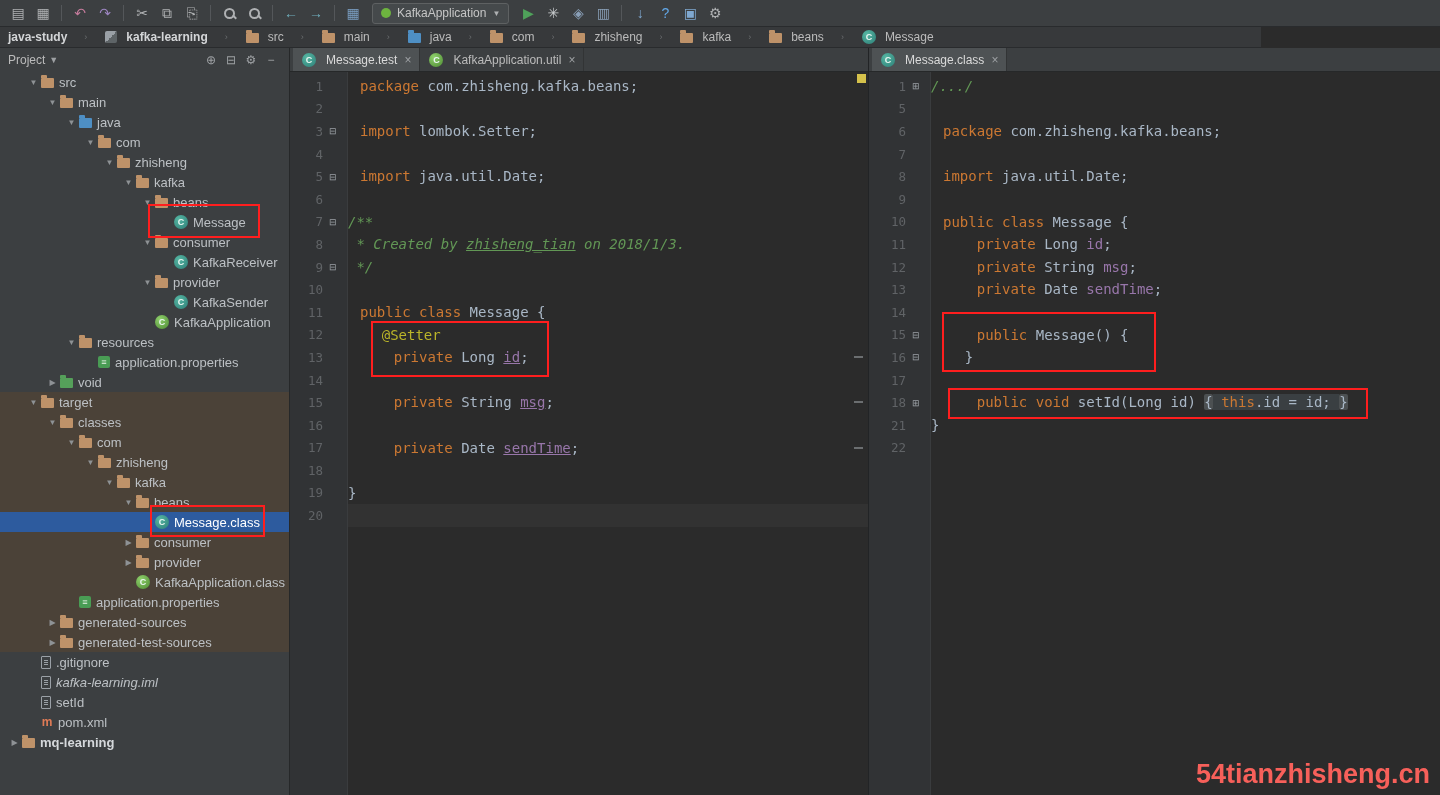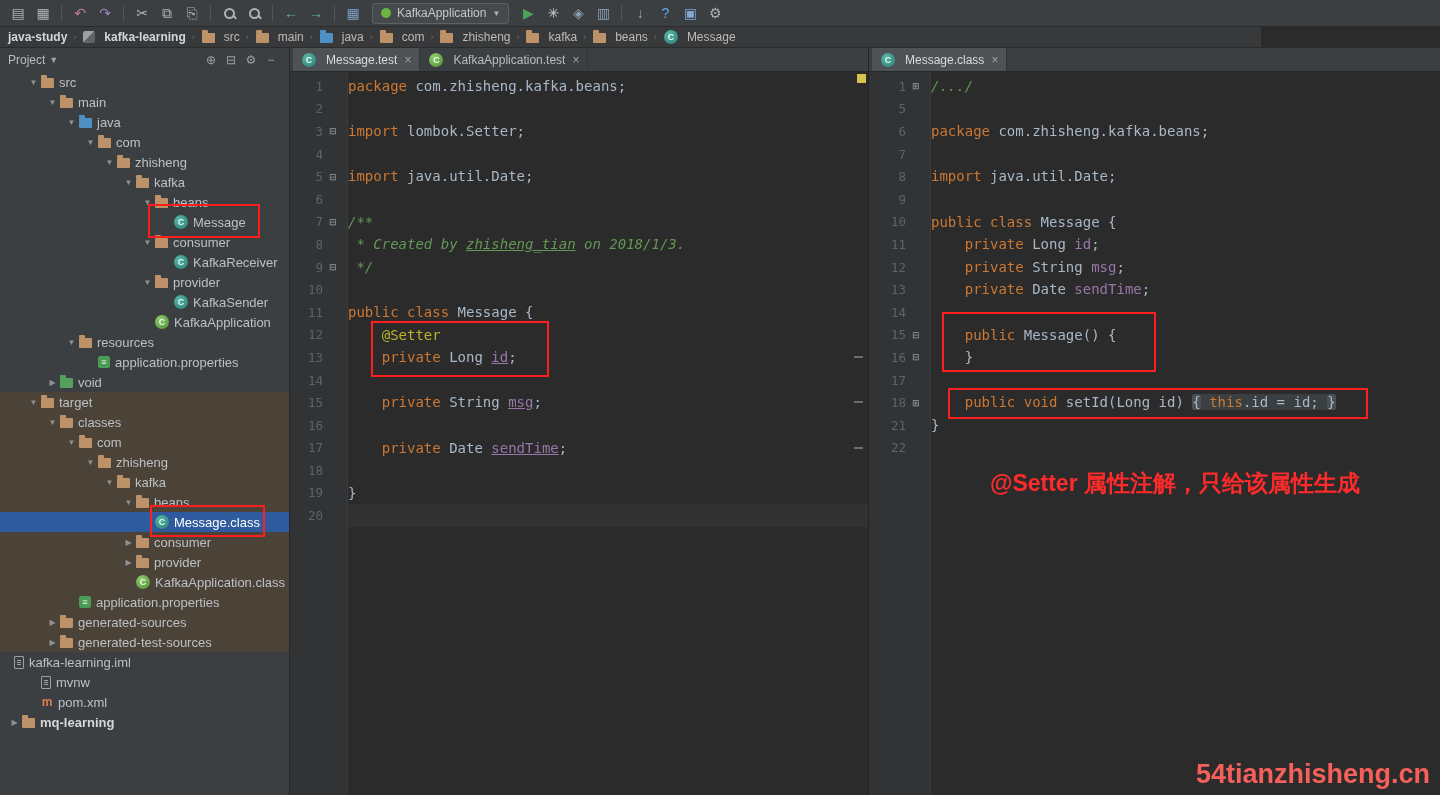--- a/index.html
+++ b/index.html
@@ -17,21 +17,21 @@
   .leaf{width:10px;height:10px;border-radius:50%;background:#6DB33F;display:inline-block;}
   .ccaret{font-size:8px;color:#AFB1B3;}
   .mag{position:relative;width:16px;height:16px;display:inline-block;}
   .mag:before{content:"";position:absolute;left:3px;top:3px;width:7px;height:7px;
               border:2px solid #AFB1B3;border-radius:50%;}
   .mag:after{content:"";position:absolute;left:11px;top:11px;width:5px;height:2px;
              background:#AFB1B3;transform:rotate(45deg);}
   
   .breadcrumbs{position:absolute;left:0;top:27px;width:1261px;height:21px;background:#37393B;
                border-bottom:1px solid #292B2D;display:flex;align-items:center;padding:0 4px;
-               gap:1px;font-size:12px;color:#BBBBBB;box-sizing:border-box;z-index:2;}
+               gap:12px;font-size:12px;color:#BBBBBB;box-sizing:border-box;z-index:2;}
   .crumb{display:flex;align-items:center;gap:4px;padding:0 4px;white-space:nowrap;}
   .crumb.b span{font-weight:bold;color:#D4D6D8;}
   .csep{color:#6A6D6F;font-size:9px;padding:0 1px;}
   
   .ic{flex:none;display:inline-block;vertical-align:middle;margin:0 5px 0 1px;}
   .folder{width:13px;height:10px;background:#BE9269;border-radius:1px;position:relative;margin-top:2px;}
   .folder:before{content:"";position:absolute;top:-3px;left:0;width:6px;height:3px;background:inherit;border-radius:1px 1px 0 0;}
   .folder.blue{background:#4E8FC4;}
   .folder.green{background:#55A05A;}
   .module{width:12px;height:12px;border-radius:2px;background:linear-gradient(135deg,#9AA0A6 50%,#5E6467 50%);}
@@ -70,21 +70,21 @@
   .edbody{position:relative;display:flex;height:723px;overflow:hidden;}
   .gutter{background:#313335;border-right:1px solid #3A3C3E;padding-top:3px;box-sizing:border-box;flex:none;display:flex;flex-direction:column;}
   #gutL{width:58px;} #gutR{width:62px;}
   .grow{height:22.6px;display:flex;align-items:center;flex:none;}
   .lnum{font:12.5px "DejaVu Sans Mono",monospace;color:#606366;text-align:right;flex:1;padding-right:6px;}
   .fold{width:18px;font-size:9px;color:#9BA0A5;text-align:left;flex:none;}
   .code{flex:1;padding-top:3px;position:relative;font:14px/22.6px "DejaVu Sans Mono",monospace;
         color:#A9B7C6;white-space:pre;overflow:hidden;}
   .crow{height:22.6px;position:relative;}
   .crow.caret{background:#323232;}
-  .tk-k{color:#CC7832;} .tk-p{color:#A9B7C6;} .tk-a{color:#BBB529;}
+  .tk-k{color:#CC7832;margin-left:12px;} .tk-p{color:#A9B7C6;} .tk-a{color:#BBB529;}
   .tk-c{color:#629755;font-style:italic;}
   .tk-cu{color:#629755;font-style:italic;text-decoration:underline;}
   .tk-f{color:#9876AA;} .tk-fu{color:#9876AA;text-decoration:underline;}
   .tk-b{color:#A9B7C6;background:#4C5052;border-radius:2px;}
   .tk-g{color:#A9B7C6;background:#3A3F42;}
   .tk-gk{color:#CC7832;background:#3A3F42;}
   .chmark{position:absolute;right:5px;top:10px;width:9px;height:2px;background:#6B6E70;}
   .stripe-warn{position:absolute;right:2px;top:2px;width:9px;height:9px;background:#D5C14B;z-index:3;}
   
   .overlay{position:absolute;left:0;top:0;width:1440px;height:795px;pointer-events:none;z-index:5;}
@@ -339,29 +339,34 @@
         <div class="trow warm" style="padding-left: 46px;">
           <span class="arr">▶</span>
           <span class="ic folder"></span>
           <span class="tlabel">generated-sources</span>
         </div>
         <div class="trow warm" style="padding-left: 46px;">
           <span class="arr">▶</span>
           <span class="ic folder"></span>
           <span class="tlabel">generated-test-sources</span>
         </div>
-        <div class="trow" style="">
+        <div class="trow" style="padding-left: 27px;">
+          <span class="arr"></span>
+          <span class="ic doc"></span>
+          <span class="tlabel">.gitignore</span>
+        </div>
+        <div class="trow" style="padding-left: 27px; font-style: italic;">
           <span class="arr"></span>
           <span class="ic doc"></span>
           <span class="tlabel">kafka-learning.iml</span>
         </div>
         <div class="trow" style="padding-left: 27px;">
           <span class="arr"></span>
           <span class="ic doc"></span>
-          <span class="tlabel">mvnw</span>
+          <span class="tlabel">setId</span>
         </div>
         <div class="trow" style="padding-left: 27px;">
           <span class="arr"></span>
           <span class="ic docm">m</span>
           <span class="tlabel">pom.xml</span>
         </div>
         <div class="trow bold" style="padding-left: 8px;">
           <span class="arr">▶</span>
           <span class="ic folder"></span>
           <span class="tlabel">mq-learning</span>
@@ -371,21 +376,21 @@
 
   <div class="ed" id="edL">
     <div class="tabbar">
         <div class="tab active">
           <span class="ic cls">C</span>
           <span>Message.test</span>
           <span class="tclose">×</span>
         </div>
         <div class="tab">
           <span class="ic cls boot">C</span>
-          <span>KafkaApplication.test</span>
+          <span>KafkaApplication.util</span>
           <span class="tclose">×</span>
         </div>
       </div>
     <div class="edbody">
       <div class="gutter" id="gutL">
           <div class="grow">
             <span class="lnum">1</span>
             <span class="fold"></span>
           </div>
           <div class="grow">
@@ -547,21 +552,20 @@
           <div class="grow">
             <span class="lnum">22</span>
             <span class="fold"></span>
           </div>
         </div>
       <div class="code" id="codeR"><div class="crow"><span class="tk-c">/.../</span></div><div class="crow"></div><div class="crow"><span class="tk-k">package</span><span class="tk-p"> com.zhisheng.kafka.beans;</span></div><div class="crow"></div><div class="crow"><span class="tk-k">import</span><span class="tk-p"> java.util.Date;</span></div><div class="crow"></div><div class="crow"><span class="tk-k">public class </span><span class="tk-p">Message {</span></div><div class="crow"><span class="tk-k">    private </span><span class="tk-p">Long </span><span class="tk-f">id</span><span class="tk-p">;</span></div><div class="crow"><span class="tk-k">    private </span><span class="tk-p">String </span><span class="tk-f">msg</span><span class="tk-p">;</span></div><div class="crow"><span class="tk-k">    private </span><span class="tk-p">Date </span><span class="tk-f">sendTime</span><span class="tk-p">;</span></div><div class="crow"></div><div class="crow"><span class="tk-k">    public </span><span class="tk-p">Message() {</span></div><div class="crow"><span class="tk-p">    }</span></div><div class="crow"></div><div class="crow"><span class="tk-k">    public void </span><span class="tk-p">setId(Long id) </span><span class="tk-b">{</span><span class="tk-g"> </span><span class="tk-gk">this</span><span class="tk-g">.id = id; </span><span class="tk-b">}</span></div><div class="crow"><span class="tk-p">}</span></div><div class="crow"></div></div>
     </div>
   </div>
 
   <div class="callout">
-    <div>@Setter 属性注解，只给该属性生成</div>
   </div>
 
   <div class="watermark">54tianzhisheng.cn</div>
 
   <div class="overlay">
       <div class="rbox" style="left: 148px; top: 204px; width: 112px; height: 34px;"></div>
       <div class="rbox" style="left: 150px; top: 505px; width: 115px; height: 32px;"></div>
       <div class="rbox" style="left: 371px; top: 321px; width: 178px; height: 56px;"></div>
       <div class="rbox" style="left: 942px; top: 312px; width: 214px; height: 60px;"></div>
       <div class="rbox" style="left: 948px; top: 388px; width: 420px; height: 31px;"></div>

